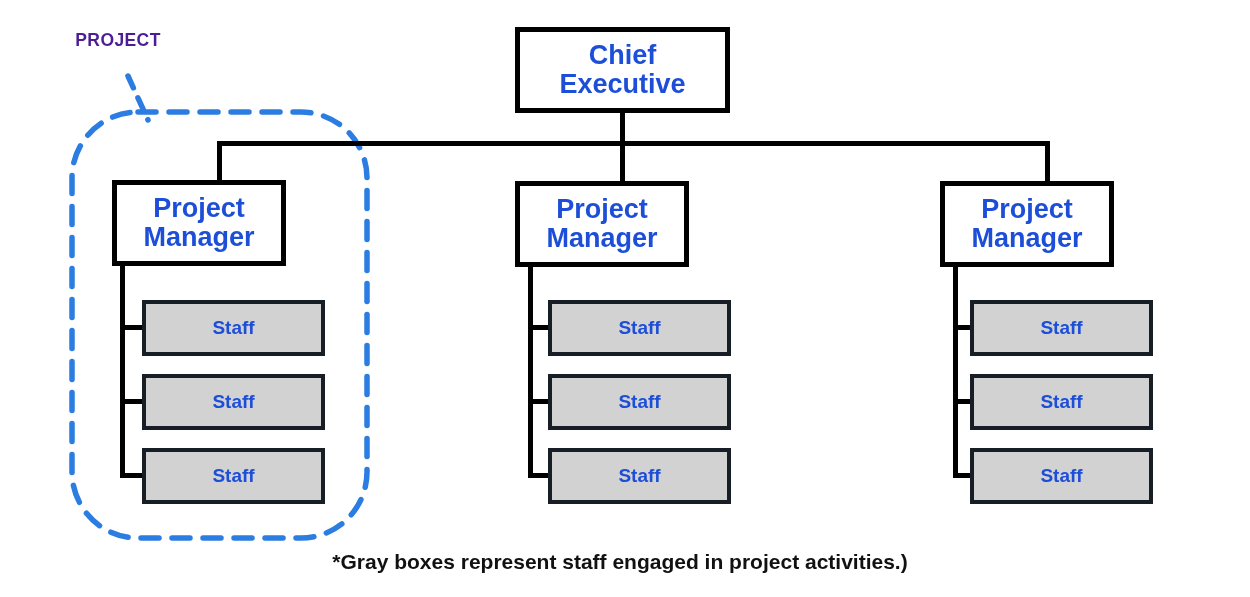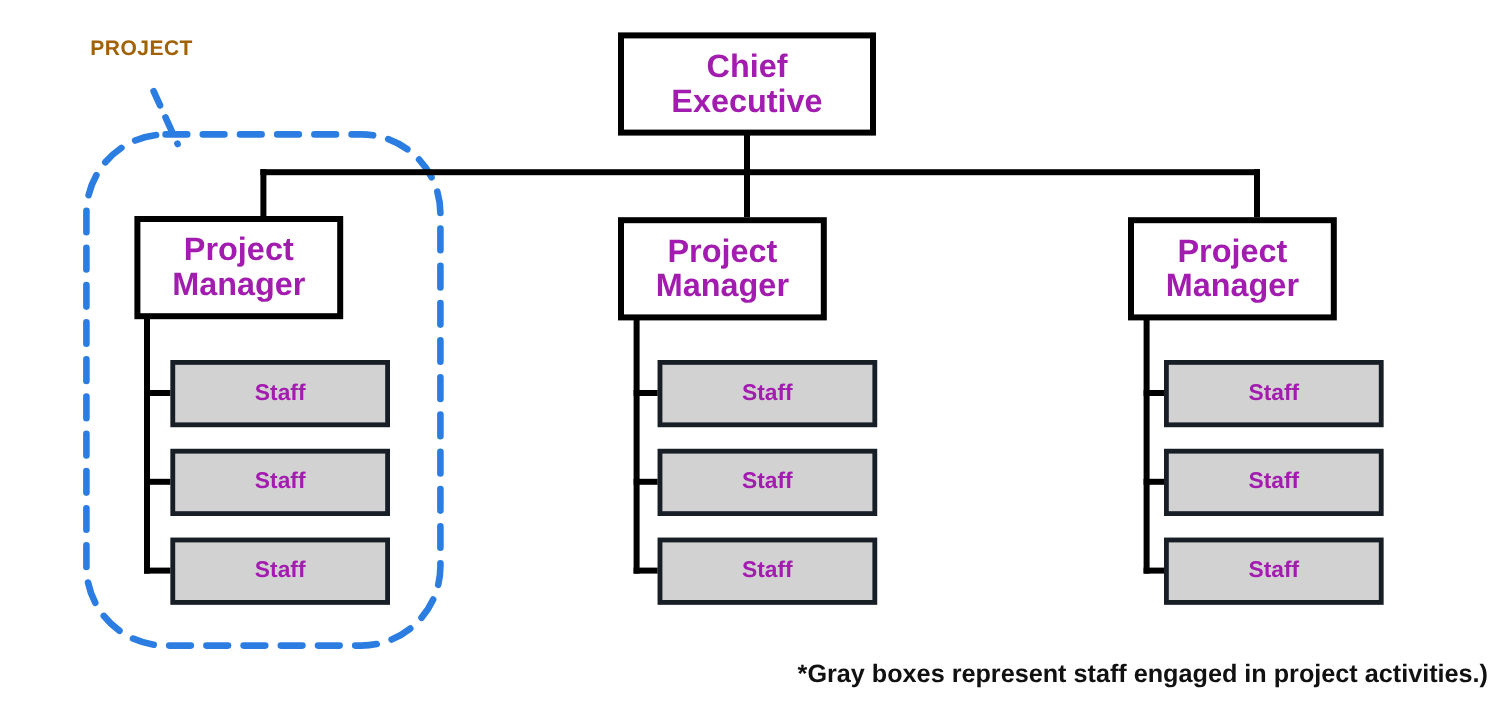--- a/index.html
+++ b/index.html
@@ -10,21 +10,21 @@
     font-family:"Liberation Sans", sans-serif;
     overflow:hidden;
   }
   .overlay{position:absolute;left:0;top:0;pointer-events:none;}
 
   
   .node{
     position:absolute;box-sizing:border-box;
     background:#ffffff;border:5px solid #000000;
     display:flex;align-items:center;justify-content:center;
-    text-align:center;font-weight:bold;color:#a21caf;
+    text-align:center;font-weight:bold;color:#1d4ed8;
   }
   .chief{left:515px;top:27px;width:215px;height:86px;font-size:27px;line-height:1.08;padding:0 22px;}
   .pm{top:180px;width:174px;height:86px;font-size:27px;line-height:1.08;padding:0 14px;}
   .staff{width:183px;height:56px;font-size:19px;background:#d2d2d2;border:4px solid #171e26;}
   .staff.s0{top:300px}.staff.s1{top:374px}.staff.s2{top:448px}
 
   
   .line{position:absolute;background:#000000;}
   .h-line{left:217px;top:141px;width:833px;height:5px;}
   .chief-v{left:620px;top:111px;width:5px;height:70px;}
@@ -46,29 +46,29 @@
   .g1 .staff{left:548px}
 
   .g2 .pm{left:940px;top:181px}
   .g2 .spine{left:953px}
   .g2 .stub{left:953px;width:19px}
   .g2 .staff{left:970px}
 
   
   .coord-label{
     position:absolute;left:16px;top:31px;width:204px;
-    text-align:center;color:#a16207;
+    text-align:center;color:#4c1d95;
     font-weight:800;font-size:17.5px;line-height:1.12;
     letter-spacing:0.4px;
   }
 
   
   .footnote{
     position:absolute;left:0;top:550px;width:1240px;
-    text-align:right;font-weight:bold;font-size:21px;color:#111111;
+    text-align:center;font-weight:bold;font-size:21px;color:#111111;
   }
 </style>
 </head>
 <body>
 
 <div class="canvas">
 
   <svg class="overlay" width="1250" height="597" viewBox="0 0 1250 597">
     <rect x="72" y="112" width="295" height="426" rx="66" ry="66" fill="none" stroke="#2b7de1" stroke-width="5.5" stroke-dasharray="18 13" stroke-linecap="round"></rect>
     <line x1="128" y1="76" x2="148" y2="120" stroke="#2b7de1" stroke-width="5.5" stroke-dasharray="13 11" stroke-linecap="round"></line>

